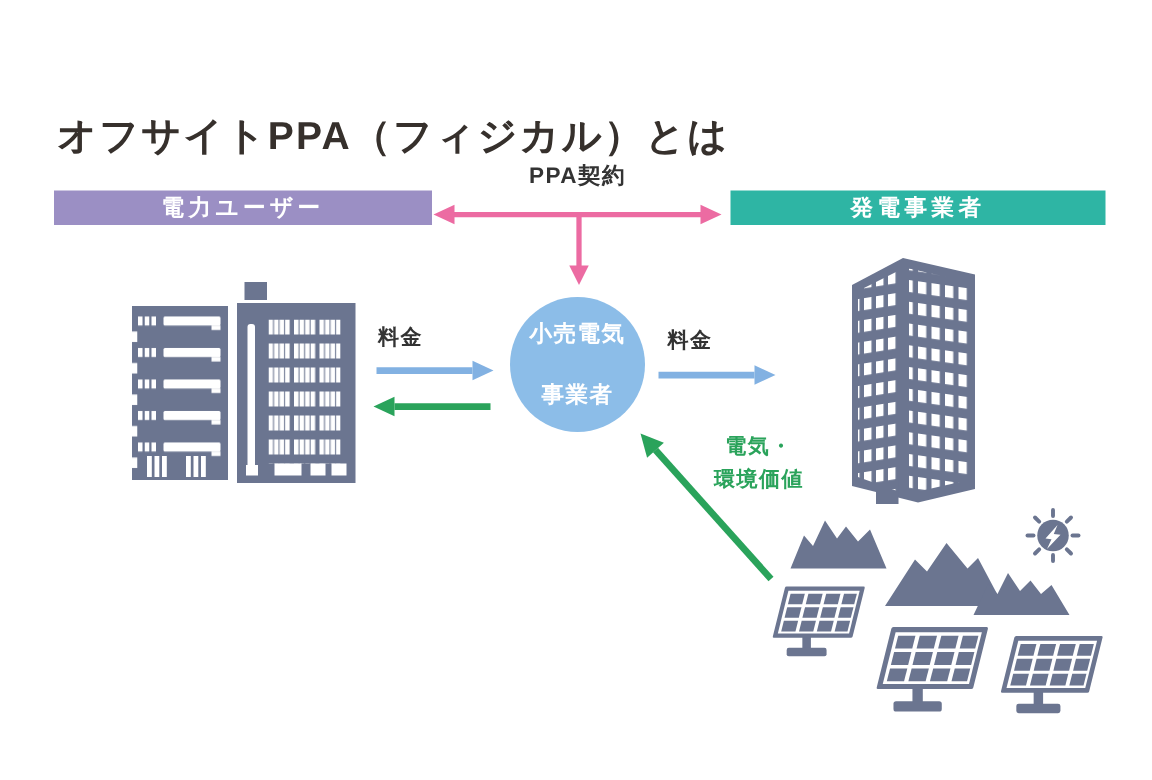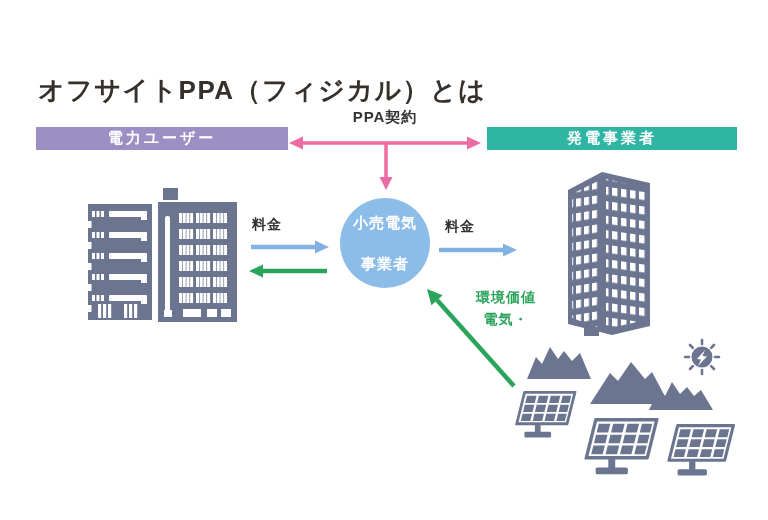--- a/index.html
+++ b/index.html
@@ -194,17 +194,17 @@
 
   <div class="abs circle">
     <span>小売電気</span>
     <span>事業者</span>
   </div>
 
   <div class="abs fee fee-left">料金</div>
   <div class="abs fee fee-right">料金</div>
 
   <div class="abs supply-label">
+    <div>電気・</div>
     <div>環境価値</div>
-    <div>電気・</div>
   </div>
 
 </div>
 
 </body></html>

